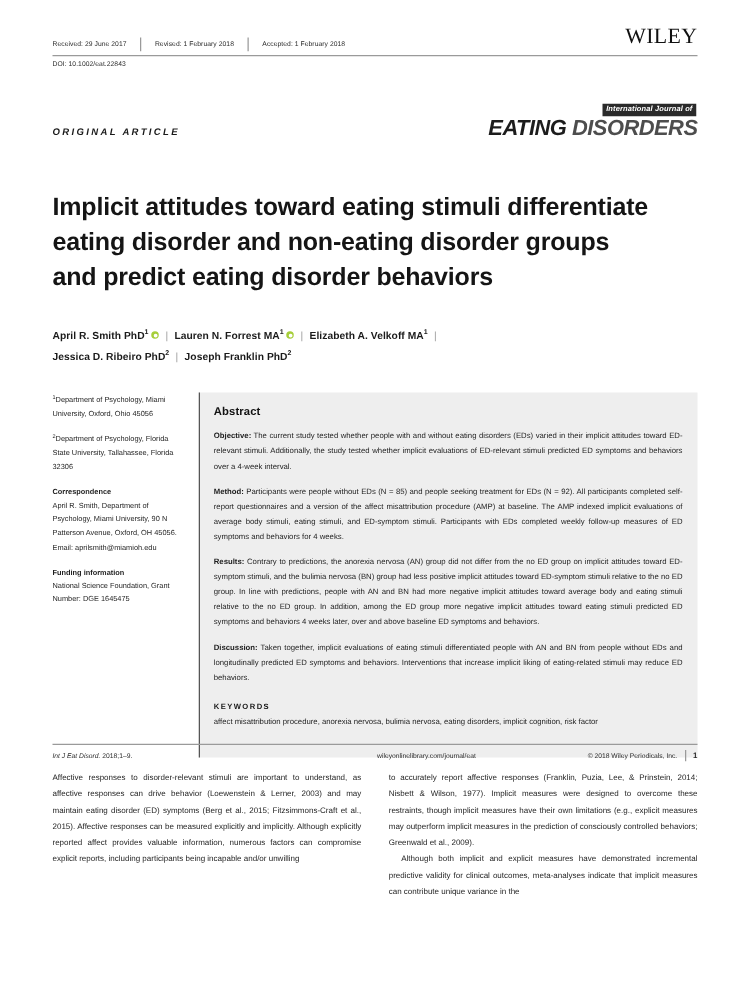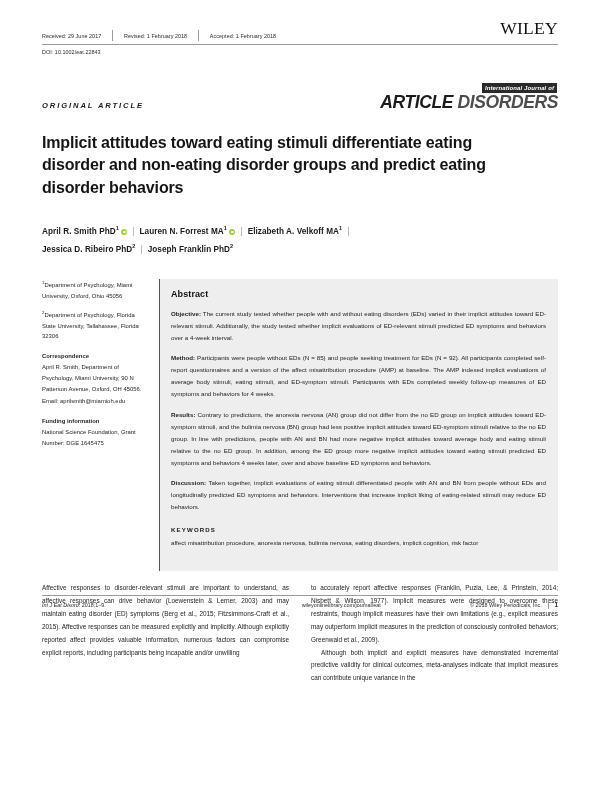--- a/index.html
+++ b/index.html
@@ -105,22 +105,22 @@
     font-size: 17.5px;
     font-weight: bold;
     letter-spacing: -0.4px;
     color: #1c1c1c;
     white-space: nowrap;
   }
   .journal-logo-main .lighter { color: #4d4d4d; text-align: center; }
 
   
   .article-title {
-    margin-top: 20px;
-    font-size: 16px;
+    margin-top: 40px;
+    font-size: 20px;
     font-weight: bold;
     line-height: 1.42;
     letter-spacing: -0.15px;
     color: #151515;
     max-width: 480px;
   }
 
   
   .authors {
     margin-top: 24px;
@@ -289,21 +289,21 @@
     </div>
     <div class="wiley-logo">WILEY</div>
   </div>
 
   <div class="doi-row">DOI: 10.1002/eat.22843</div>
 
   <div class="type-logo-row">
     <div class="article-type">ORIGINAL ARTICLE</div>
     <div class="journal-logo">
       <div class="journal-logo-top">International Journal of</div>
-      <div class="journal-logo-main"><span>ARTICLE</span> <span class="lighter">DISORDERS</span></div>
+      <div class="journal-logo-main"><span>EATING</span> <span class="lighter">DISORDERS</span></div>
     </div>
   </div>
 
   <h1 class="article-title">Implicit attitudes toward eating stimuli differentiate eating disorder and non-eating disorder groups and predict eating disorder behaviors</h1>
 
   <div class="authors">
     <span class="author-name"><span>April R. Smith PhD</span><sup>1</sup><span class="orcid"></span></span><span class="author-div">|</span><span class="author-name"><span>Lauren N. Forrest MA</span><sup>1</sup><span class="orcid"></span></span><span class="author-div">|</span><span class="author-name"><span>Elizabeth A. Velkoff MA</span><sup>1</sup></span><span class="author-div">|</span><br><span class="author-name"><span>Jessica D. Ribeiro PhD</span><sup>2</sup></span><span class="author-div">|</span><span class="author-name"><span>Joseph Franklin PhD</span><sup>2</sup></span>
   </div>
 
   <div class="cols">

